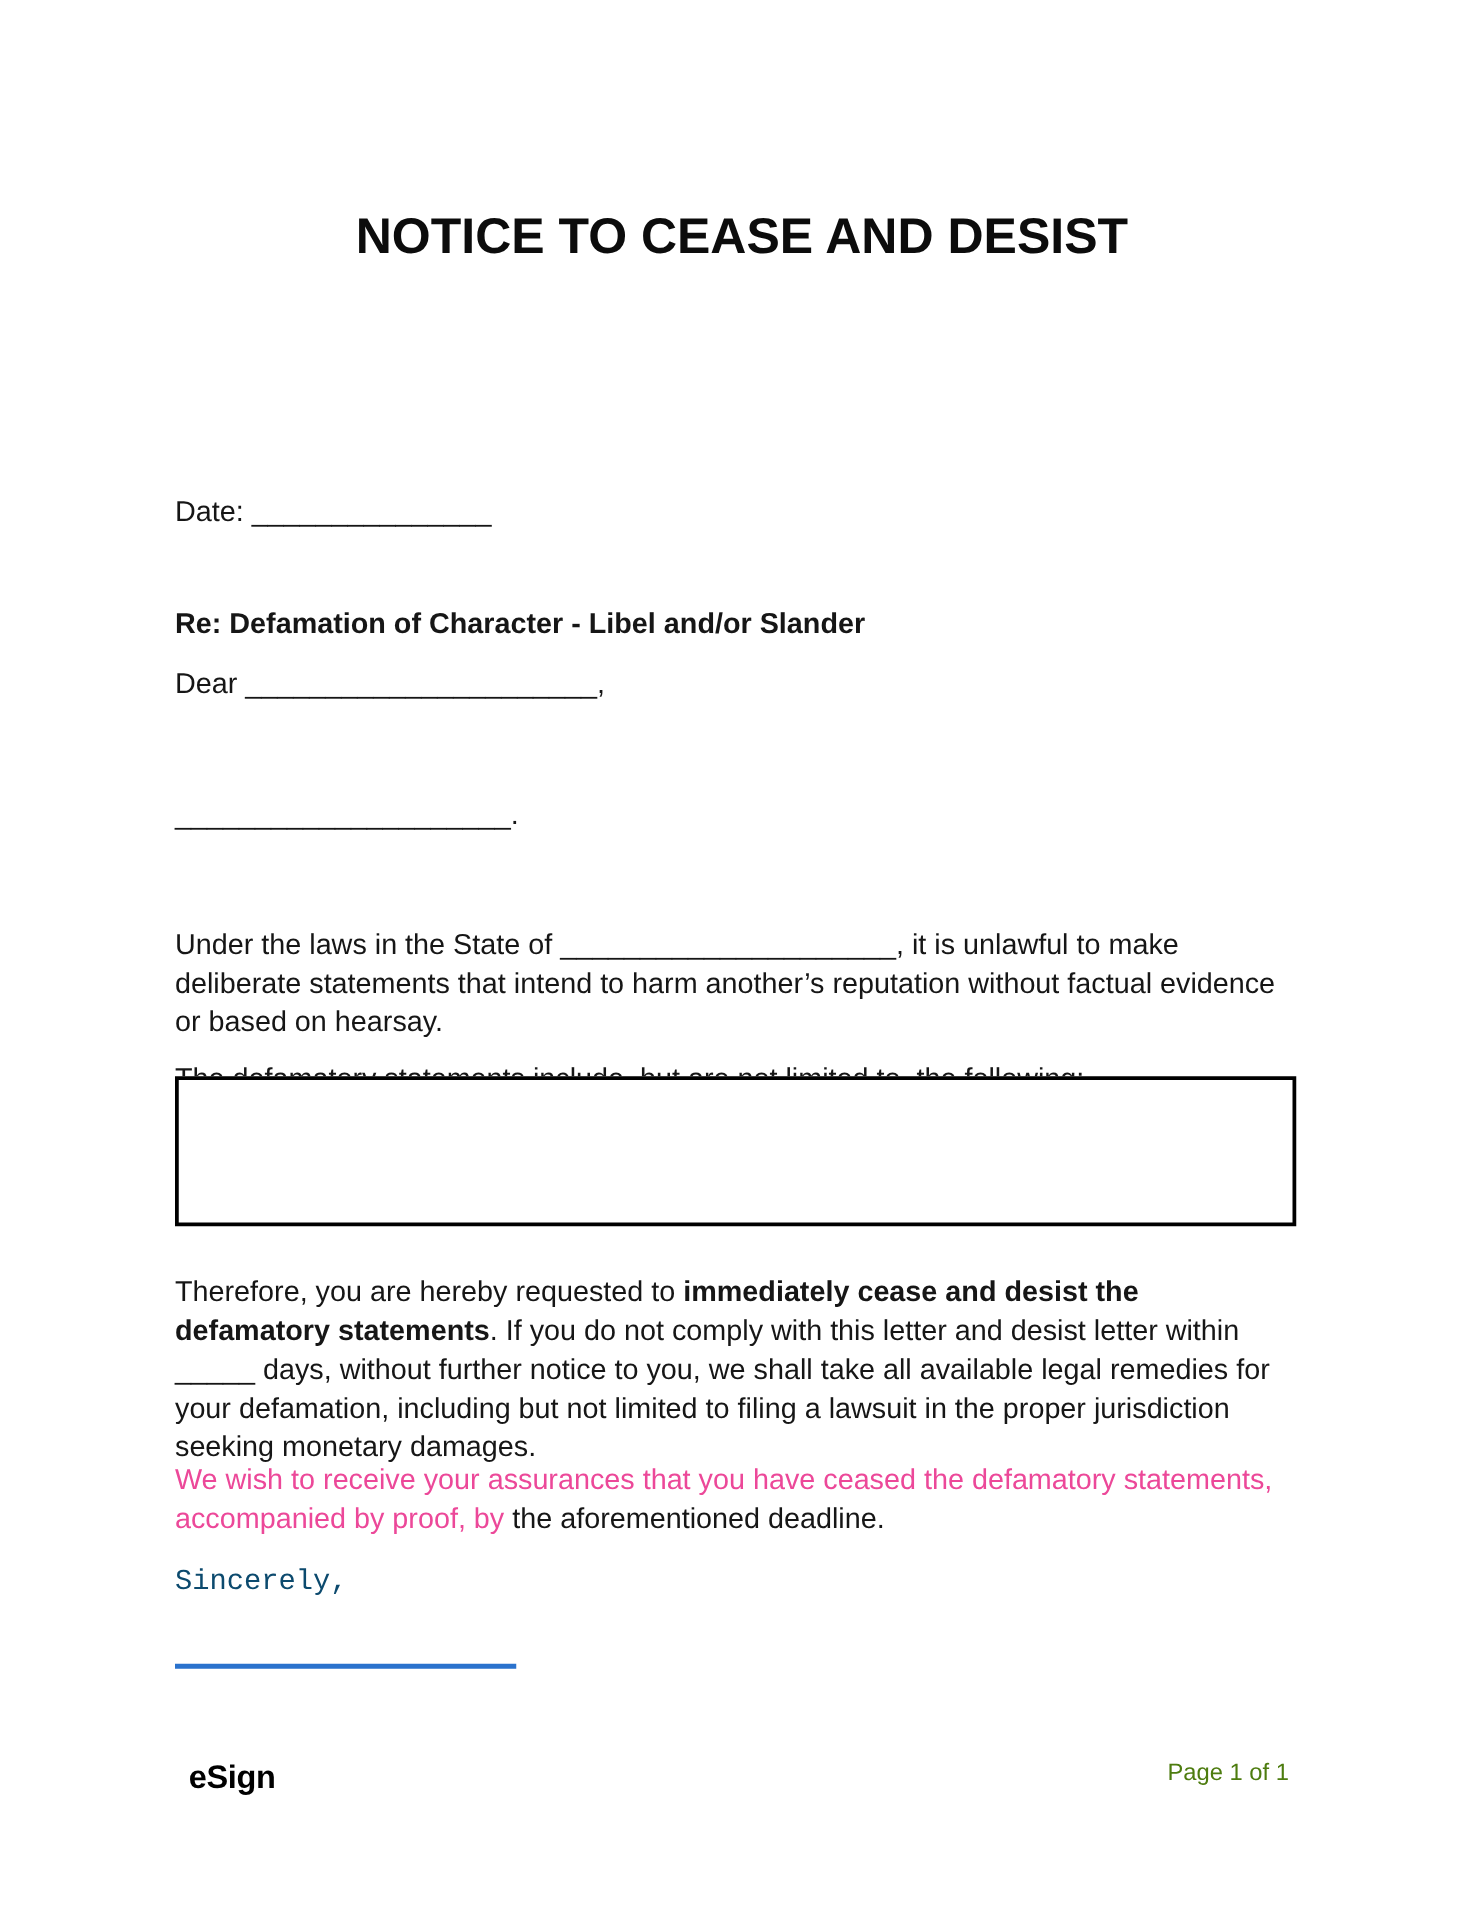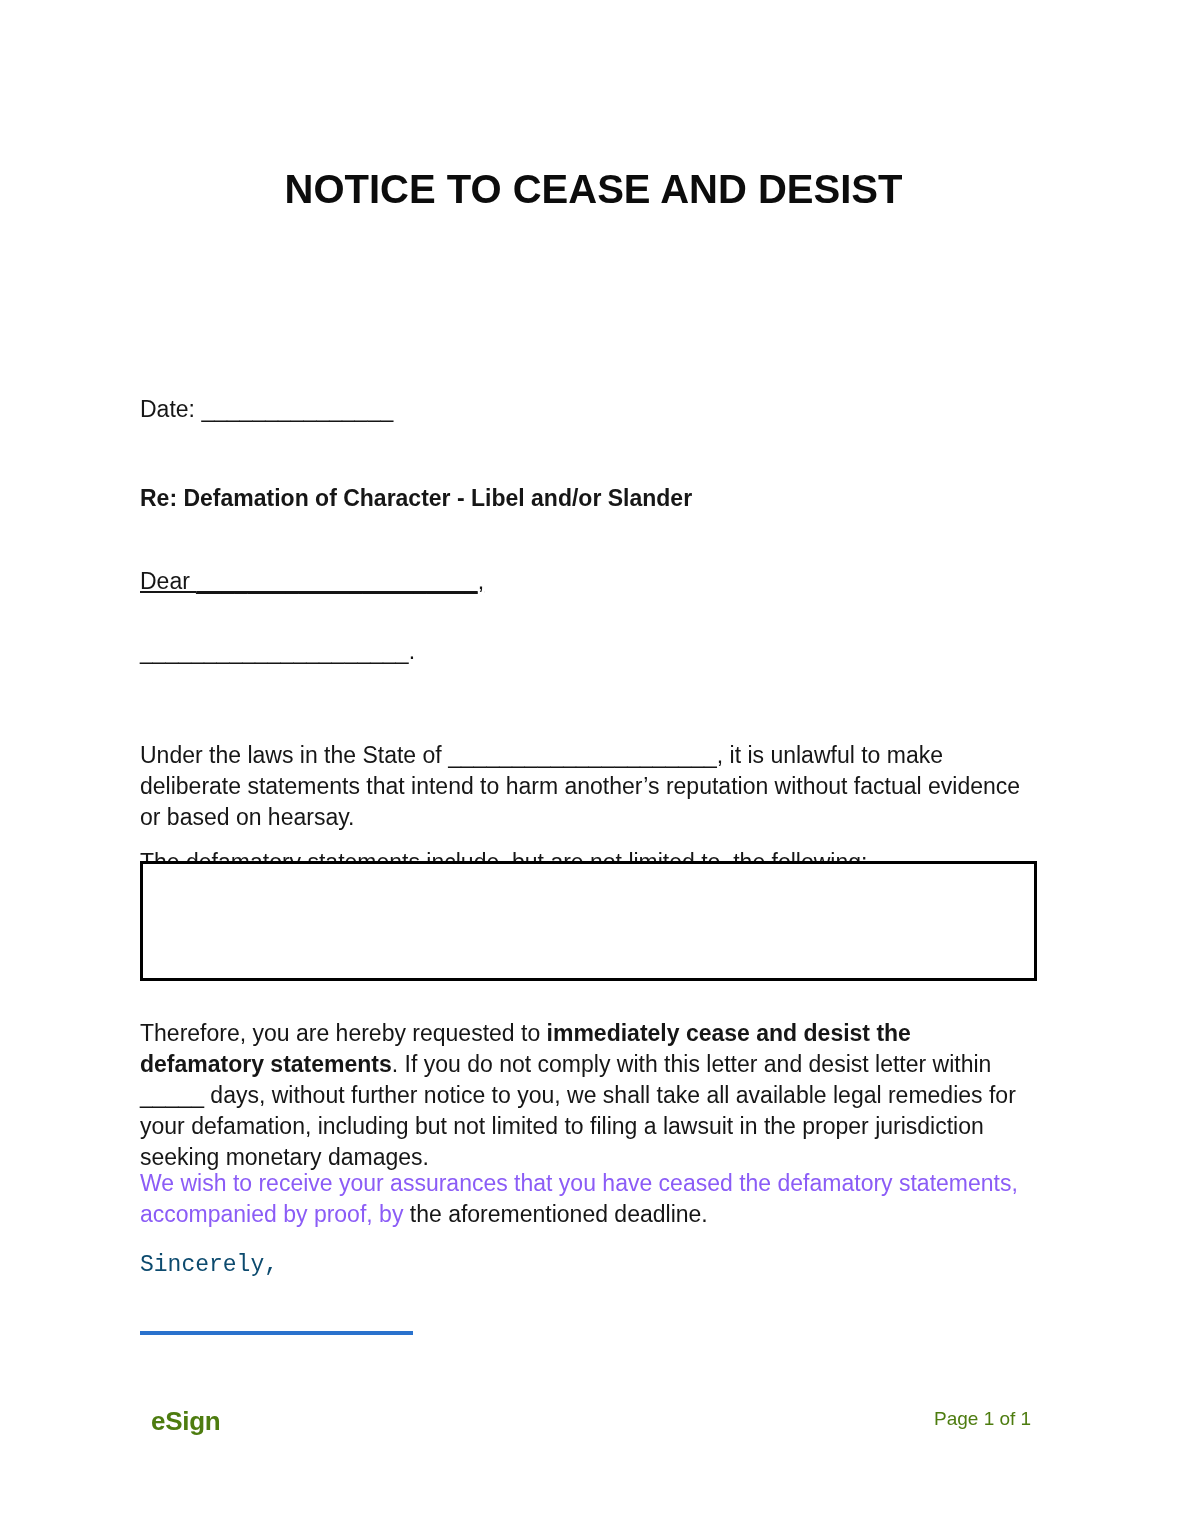--- a/index.html
+++ b/index.html
@@ -29,25 +29,25 @@
     top: 139px;
     left: 0;
     width: 100%;
     text-align: center;
     font-size: 40px;
     line-height: 46px;
     font-weight: bold;
     color: #0c0c0c;
   }
   .bold { font-weight: bold; }
-  .muted { color: #8b5cf6; }
+  .muted { color: #ec4899; }
 
   #date-line        { top: 371px; }
   #subject-line     { top: 447px; font-weight: bold; margin-top: 36px; }
-  #salutation-line  { top: 543px; text-decoration: underline; }
+  #salutation-line  { top: 508px; }
   #para-accusation  { top: 613px; }
   #para-state-law   { top: 717px; }
   #statements-leadin{ top: 824px; }
   #statements-box {
     position: absolute;
     left: 140px;
     top: 861px;
     width: 897px;
     height: 120px;
     box-sizing: border-box;
@@ -66,21 +66,21 @@
     height: 4px;
     background: #2a72cd;
   }
   #footer-brand {
     position: absolute;
     left: 151px;
     top: 1404px;
     font-size: 26px;
     line-height: 34px;
     font-weight: bold;
-    color: #4d7c0f;
+    color: #000000;
     letter-spacing: -0.3px;
   }
   #page-indicator {
     position: absolute;
     left: 934px;
     top: 1407px;
     font-size: 19px;
     line-height: 24px;
     color: #4d7c0f;
   }

